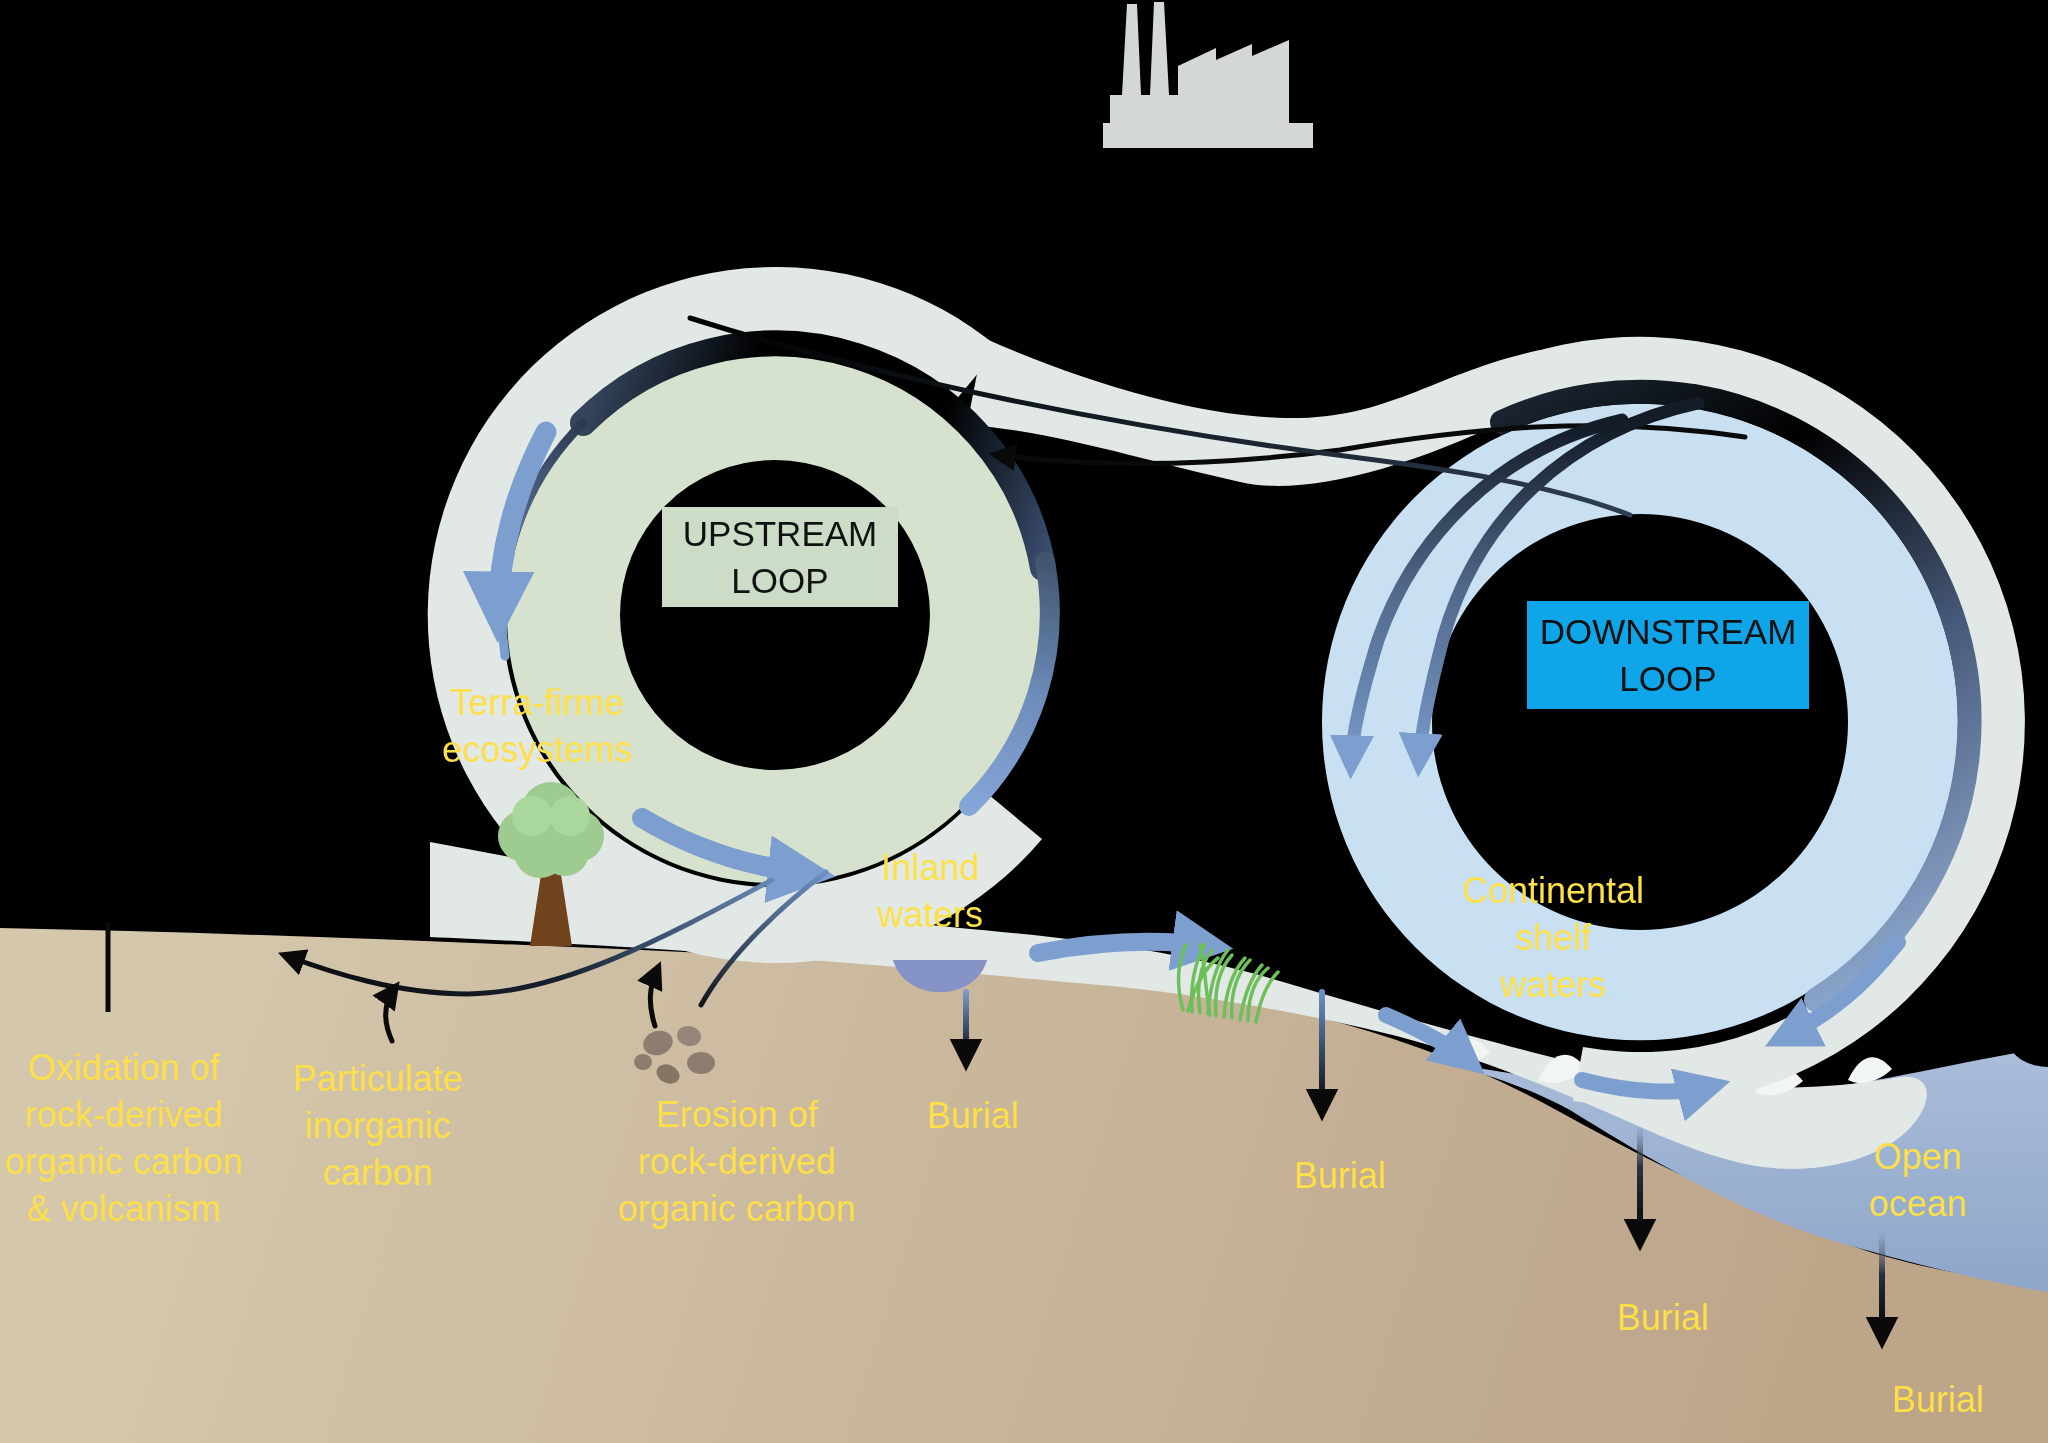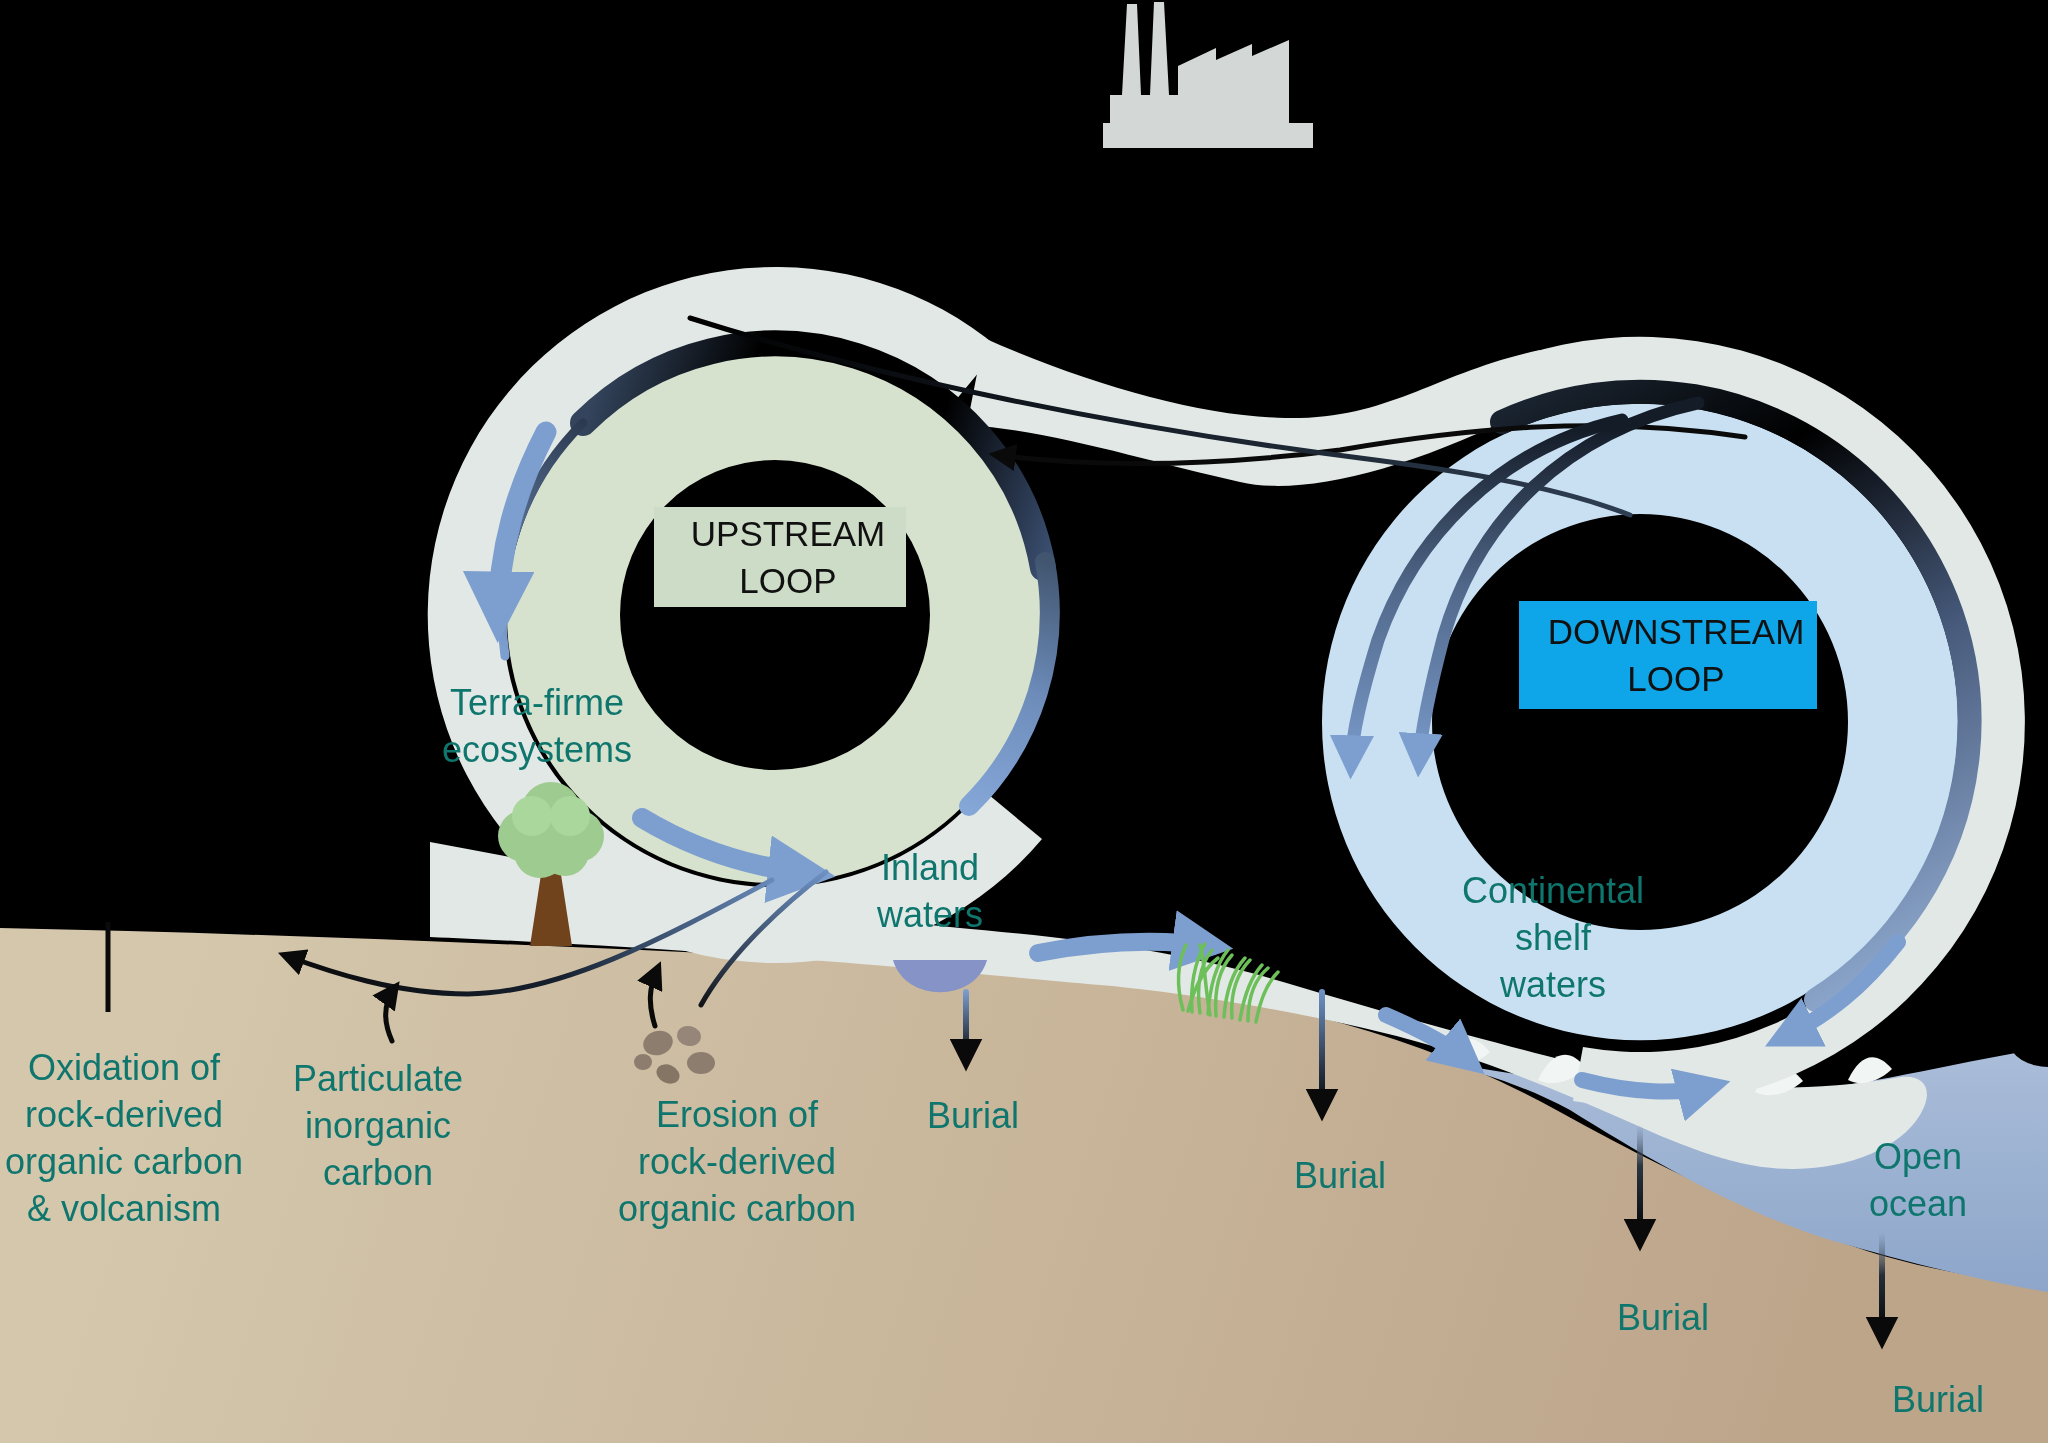--- a/index.html
+++ b/index.html
@@ -1,23 +1,23 @@
 <!DOCTYPE html>
 <html><head>
 <meta charset="utf-8">
 <style>
   html,body{margin:0;padding:0;background:#000;}
   .stage{position:relative;width:2048px;height:1443px;background:#000;overflow:hidden;
          font-family:"Liberation Sans",sans-serif;}
   .stage svg{position:absolute;left:0;top:0;}
   .lbl{position:absolute;transform:translate(-50%,-50%);white-space:pre-line;text-align:center;
-       color:#0f766e;font-size:36px;line-height:1.31;}
+       color:#fde047;font-size:36px;line-height:1.31;}
   .loop-box{position:absolute;transform:translate(-50%,-50%);display:flex;align-items:center;
        justify-content:center;text-align:center;white-space:pre-line;color:#111;
-       font-size:35px;line-height:1.35;padding-left:16px;}
+       font-size:35px;line-height:1.35;}
   .box-up{background:#cddcc6;}
   .box-down{background:#0ea5e9;}
 </style>
 </head>
 <body>
 
 <div class="stage">
 
 <svg width="2048" height="1443" viewBox="0 0 2048 1443">
   <defs>

